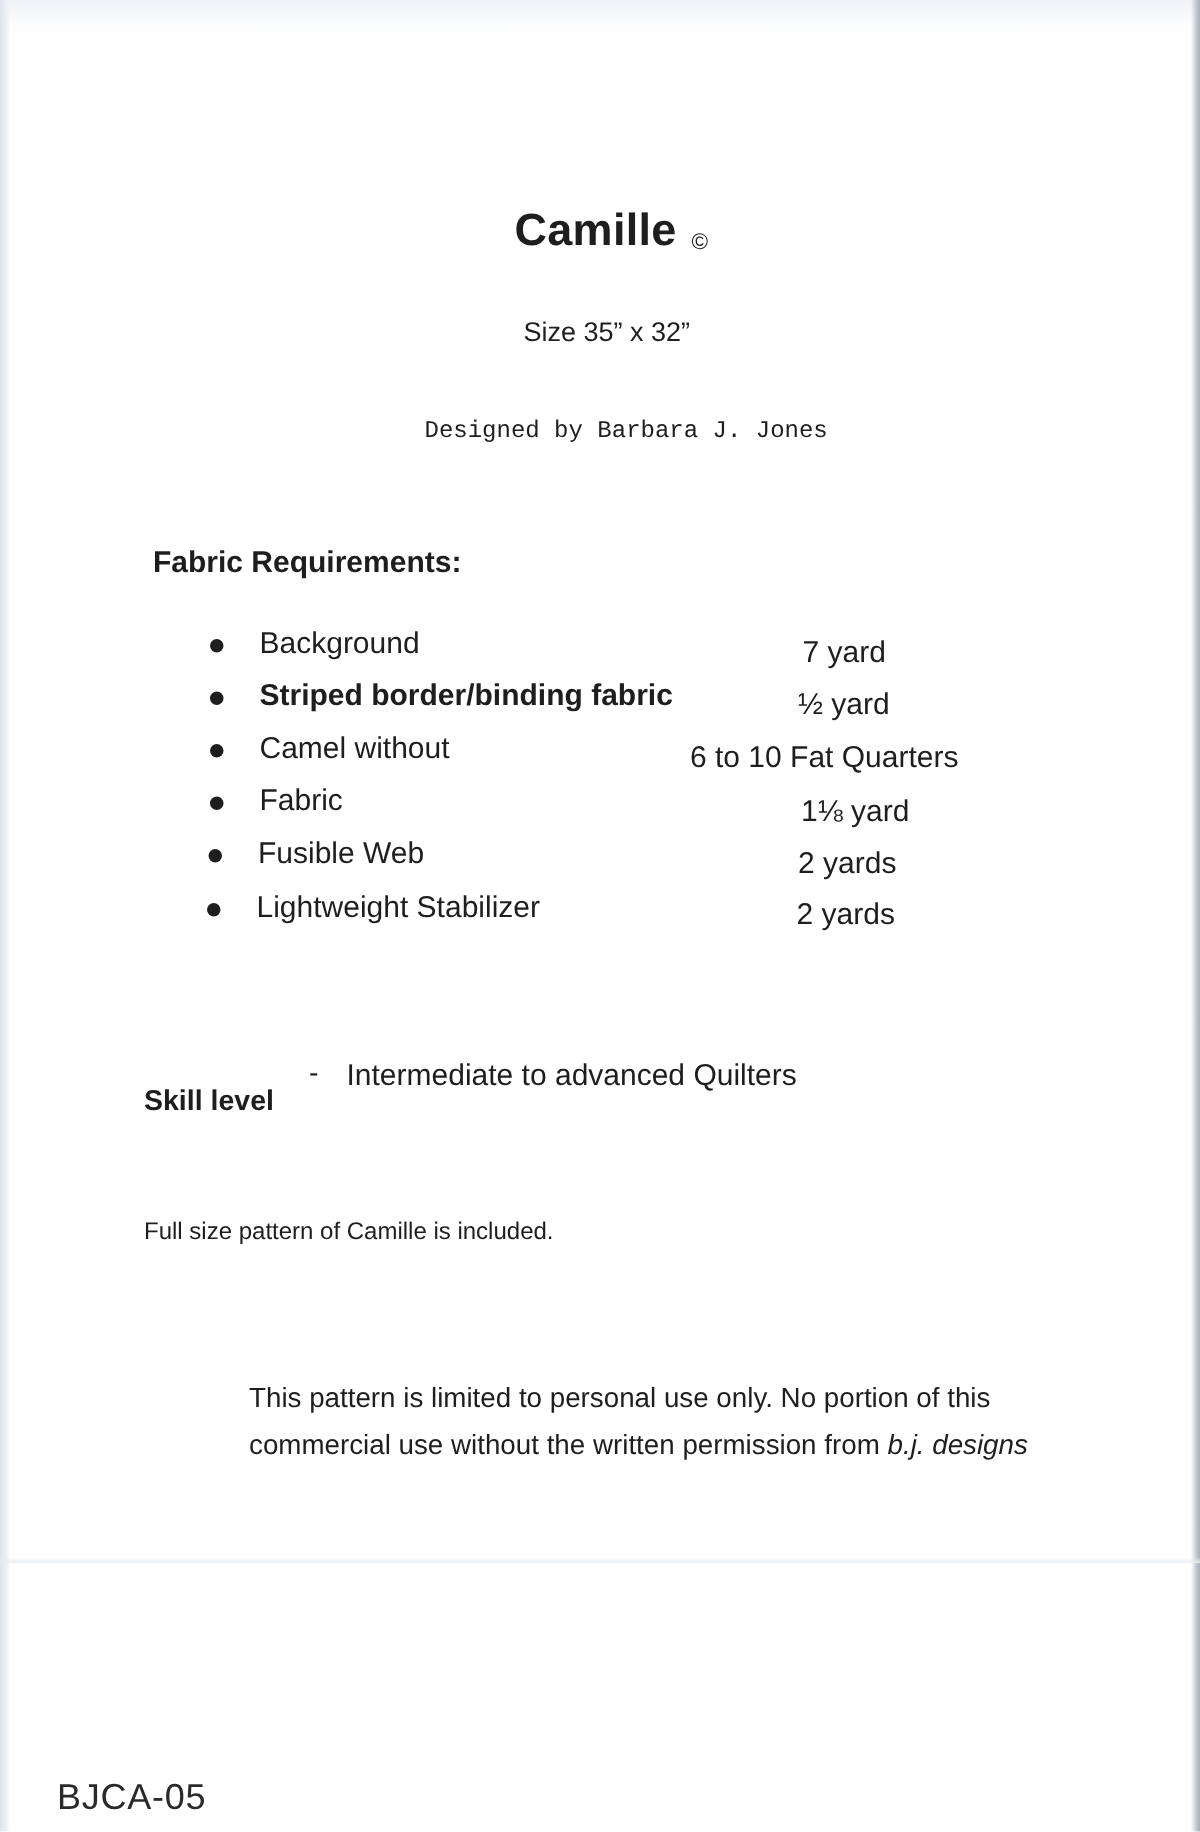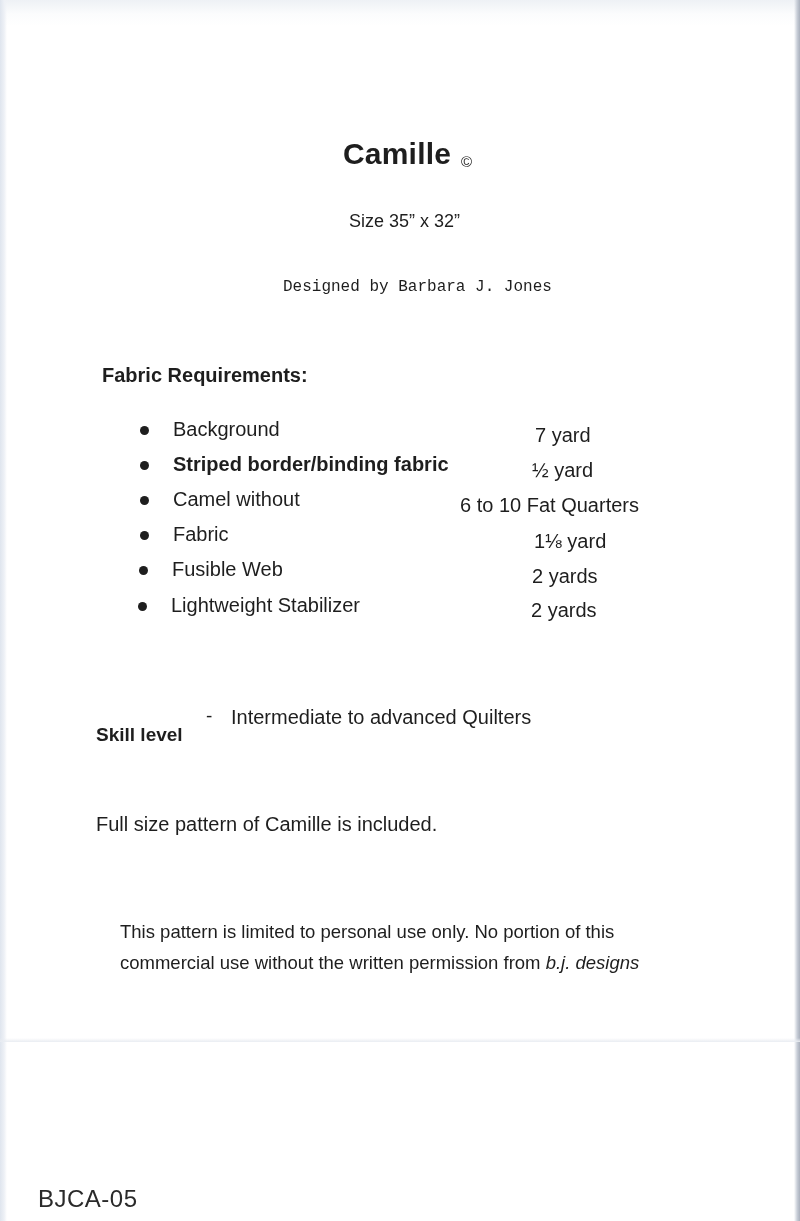--- a/index.html
+++ b/index.html
@@ -86,30 +86,30 @@
     .skill-dash {
       left: 206px; top: 705px;
       font-size: 19px;
     }
     .skill-value {
       left: 231px; top: 706px;
       font-size: 20px;
     }
     .full-size {
       left: 96px; top: 813px;
-      font-size: 20px;
+      font-size: 16px;
     }
     .notice {
       left: 120px; top: 917px;
       width: 600px;
       font-size: 18.5px;
       line-height: 30.5px;
       white-space: normal;
     }
-    .notice .line { display: block; white-space: nowrap; }
+    .notice .line { display: block; white-space: nowrap; margin-left: 46px; }
     .notice b { font-style: italic; font-weight: normal; }
     .code {
       left: 38px; top: 1149px;
       font-size: 24px;
       letter-spacing: 0.5px;
       color: #2a2a2a;
       margin-top: 36px;
     }
   </style>
 </head>

